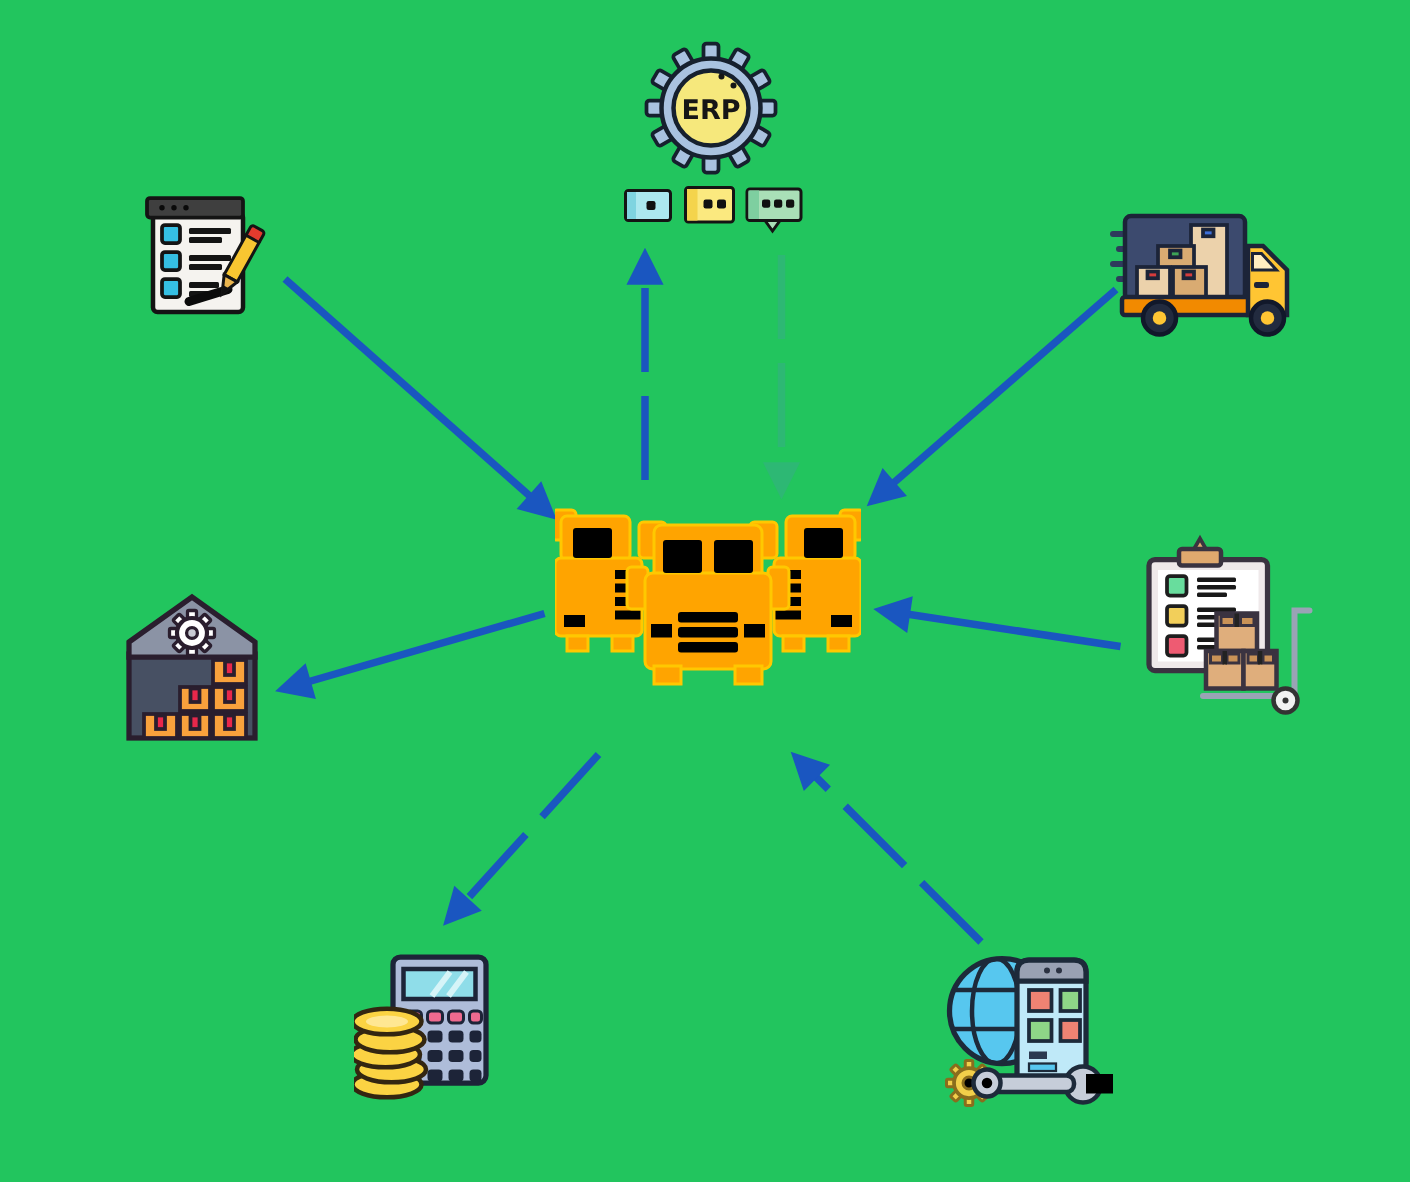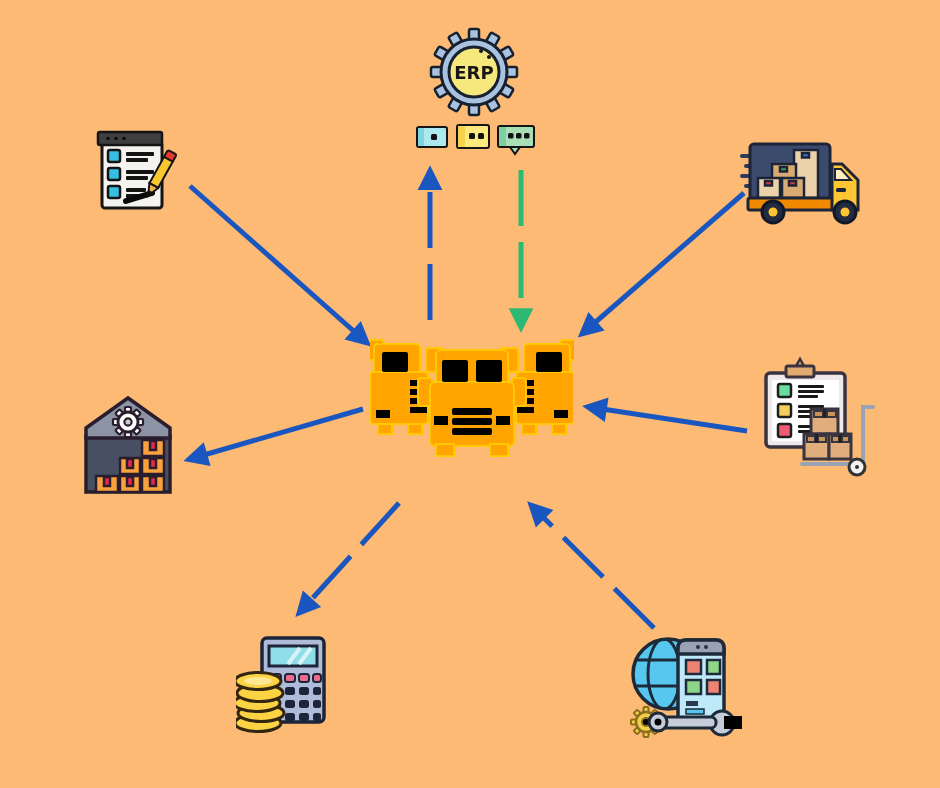--- a/index.html
+++ b/index.html
@@ -1,16 +1,16 @@
 <!DOCTYPE html>
 <html><head>
 <meta charset="utf-8">
 <style>
   html,body{margin:0;padding:0;background:#000;}
-  #stage{position:relative;width:940px;height:788px;background:#fdba74;overflow:hidden;
+  #stage{position:relative;width:940px;height:788px;background:#22c55e;overflow:hidden;
          font-family:"Liberation Sans", sans-serif;}
   .node{position:absolute;}
   svg{display:block;}
   text{font-family:"DejaVu Sans","Liberation Sans",sans-serif;}
 </style>
 </head>
 <body>
 
 <div id="stage">
 

